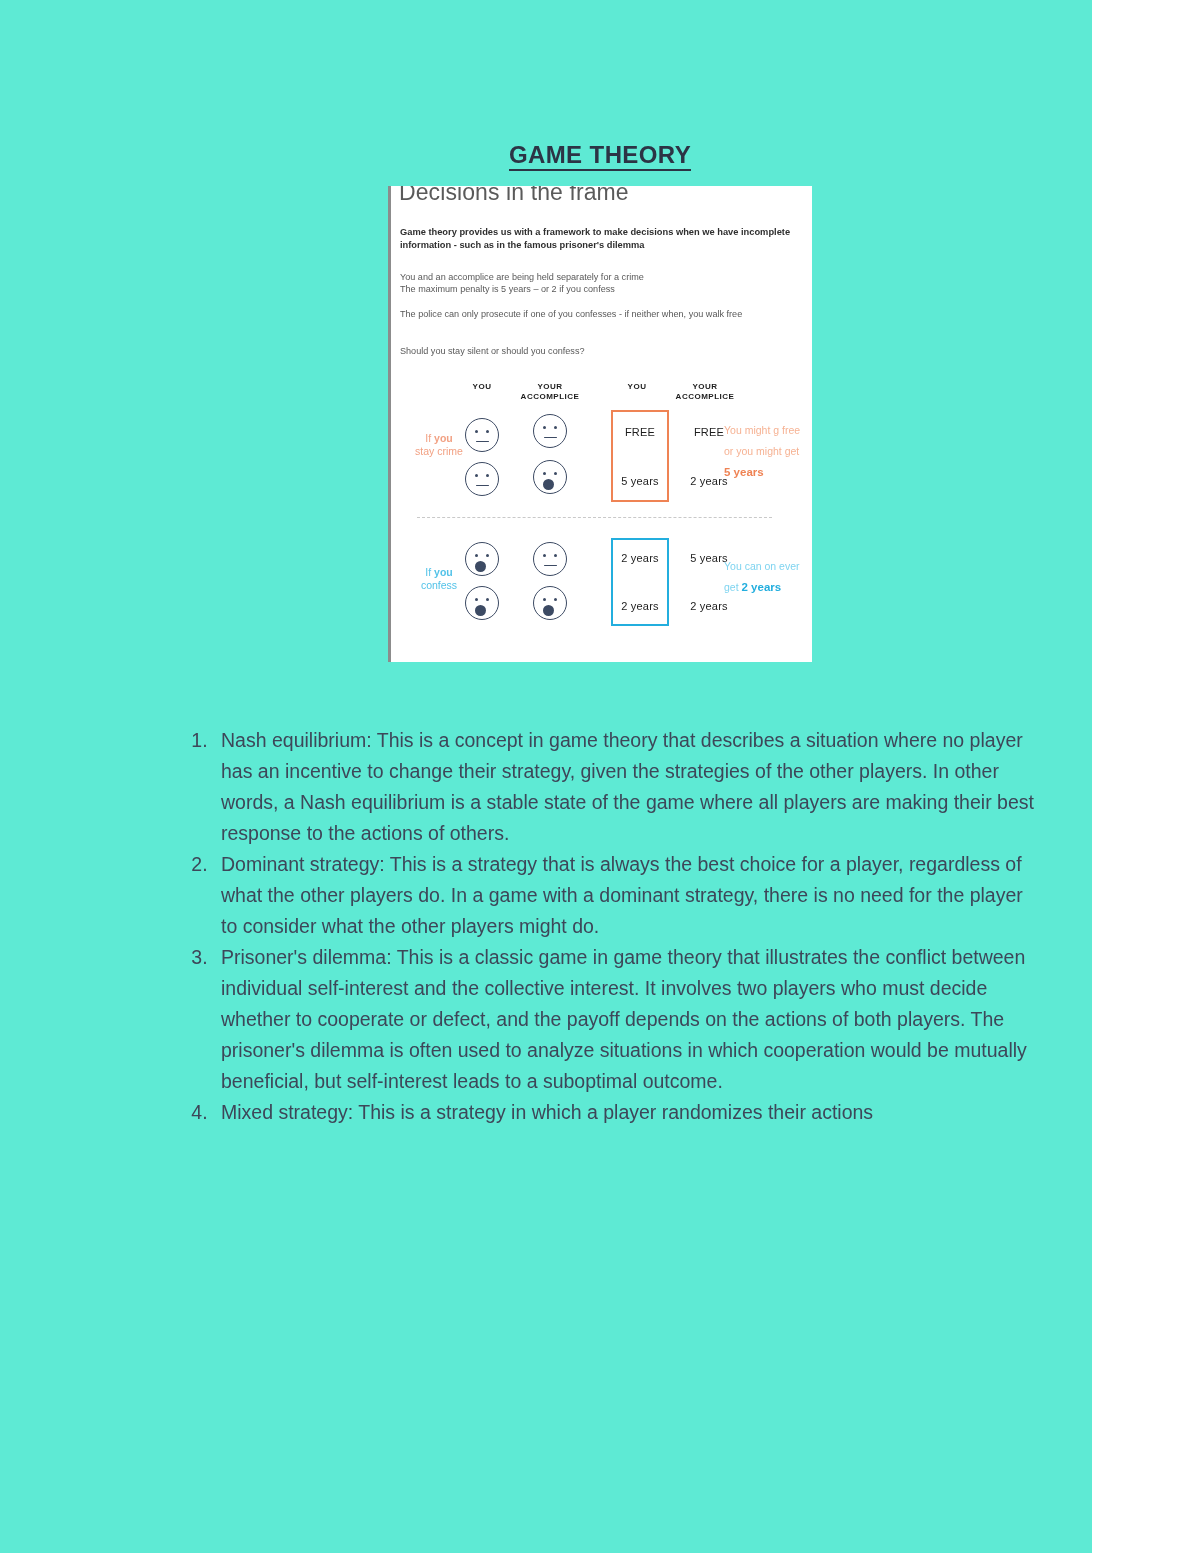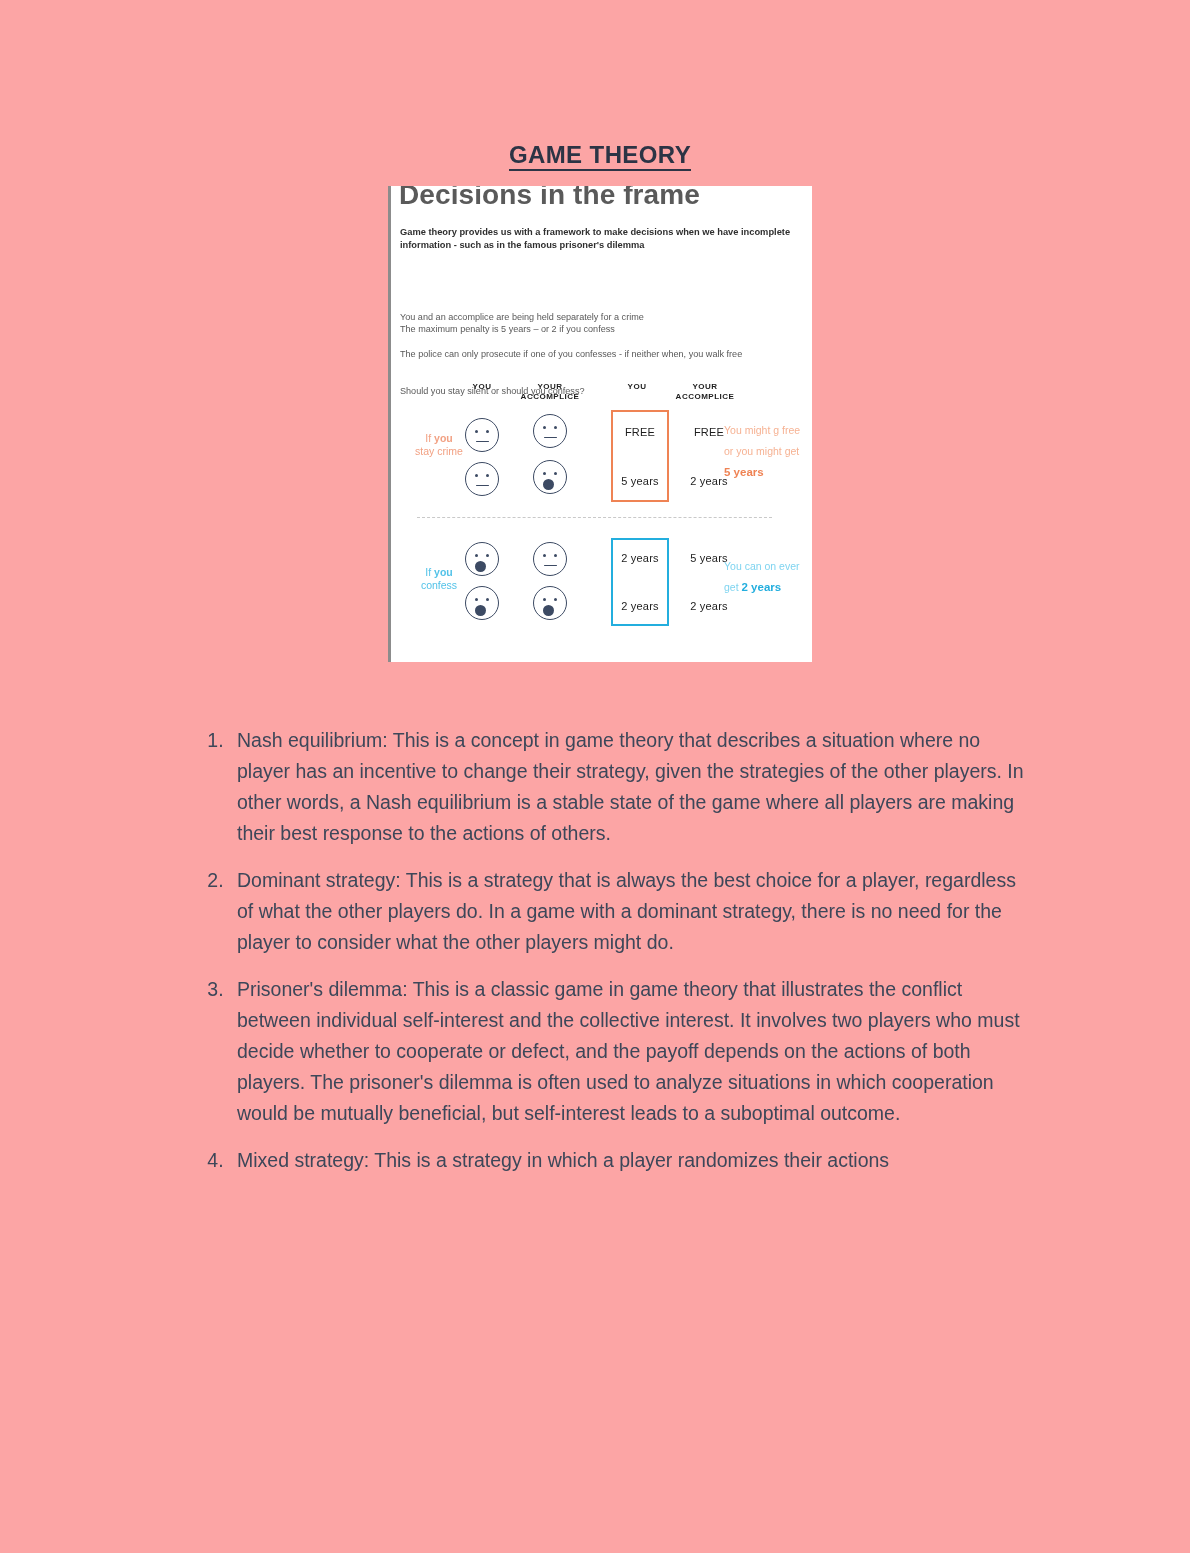--- a/index.html
+++ b/index.html
@@ -10,24 +10,24 @@
   body {
     width: 1200px;
     height: 1553px;
     font-family: "Liberation Sans", sans-serif;
     color: #3d4759;
     overflow: hidden;
     position: relative;
   }
 
   .page {
-    width: 1190px;
+    width: 1092px;
     height: 1553px;
     position: relative;
-    background: #fca5a5;
+    background: #5eead4;
     box-sizing: border-box;
   }
 
   
   .doc-title {
     position: absolute;
     top: 141px;
     left: 0;
     width: 1200px;
     text-align: center;
@@ -64,22 +64,22 @@
     left: 11px;
     top: 0;
     width: 405px;
     height: 476px;
   }
 
   .info-heading {
     position: absolute;
     left: 0;
     top: -7px;
-    font-size: 28px;
-    font-weight: 700;
+    font-size: 23px;
+    font-weight: 400;
     color: #5a5a5a;
     letter-spacing: 0.1px;
     white-space: nowrap;
   }
 
   .info-lead {
     position: absolute;
     left: 1px;
     top: 40px;
     width: 400px;
@@ -88,21 +88,20 @@
     color: #2f2f2f;
     font-weight: 600;
   }
   .info-body {
     position: absolute;
     left: 1px;
     width: 400px;
     font-size: 9.1px;
     line-height: 12.4px;
     color: #595959;
-    margin-top: 40px;
   }
   .info-body.b1 { top: 85px; }
   .info-body.b2 { top: 122px; }
   .info-body.b3 { top: 159px; }
 
   
   .matrix {
     position: absolute;
     left: 0px;
     top: 184px;
@@ -227,21 +226,21 @@
   .prose p.tight { margin-bottom: 0; }
 
   ol.keylist {
     margin: 31px 0 0 0;
     padding-left: 72px;
     font-size: 19.5px;
     line-height: 31px;
     color: #3d4759;
   }
   ol.keylist li {
-    margin: 16px;
+    margin: 0;
     padding-left: 8px;
   }
 </style>
 </head>
 <body>
 
 <div class="page">
 
   <div class="doc-title">
     <span>GAME THEORY</span>

